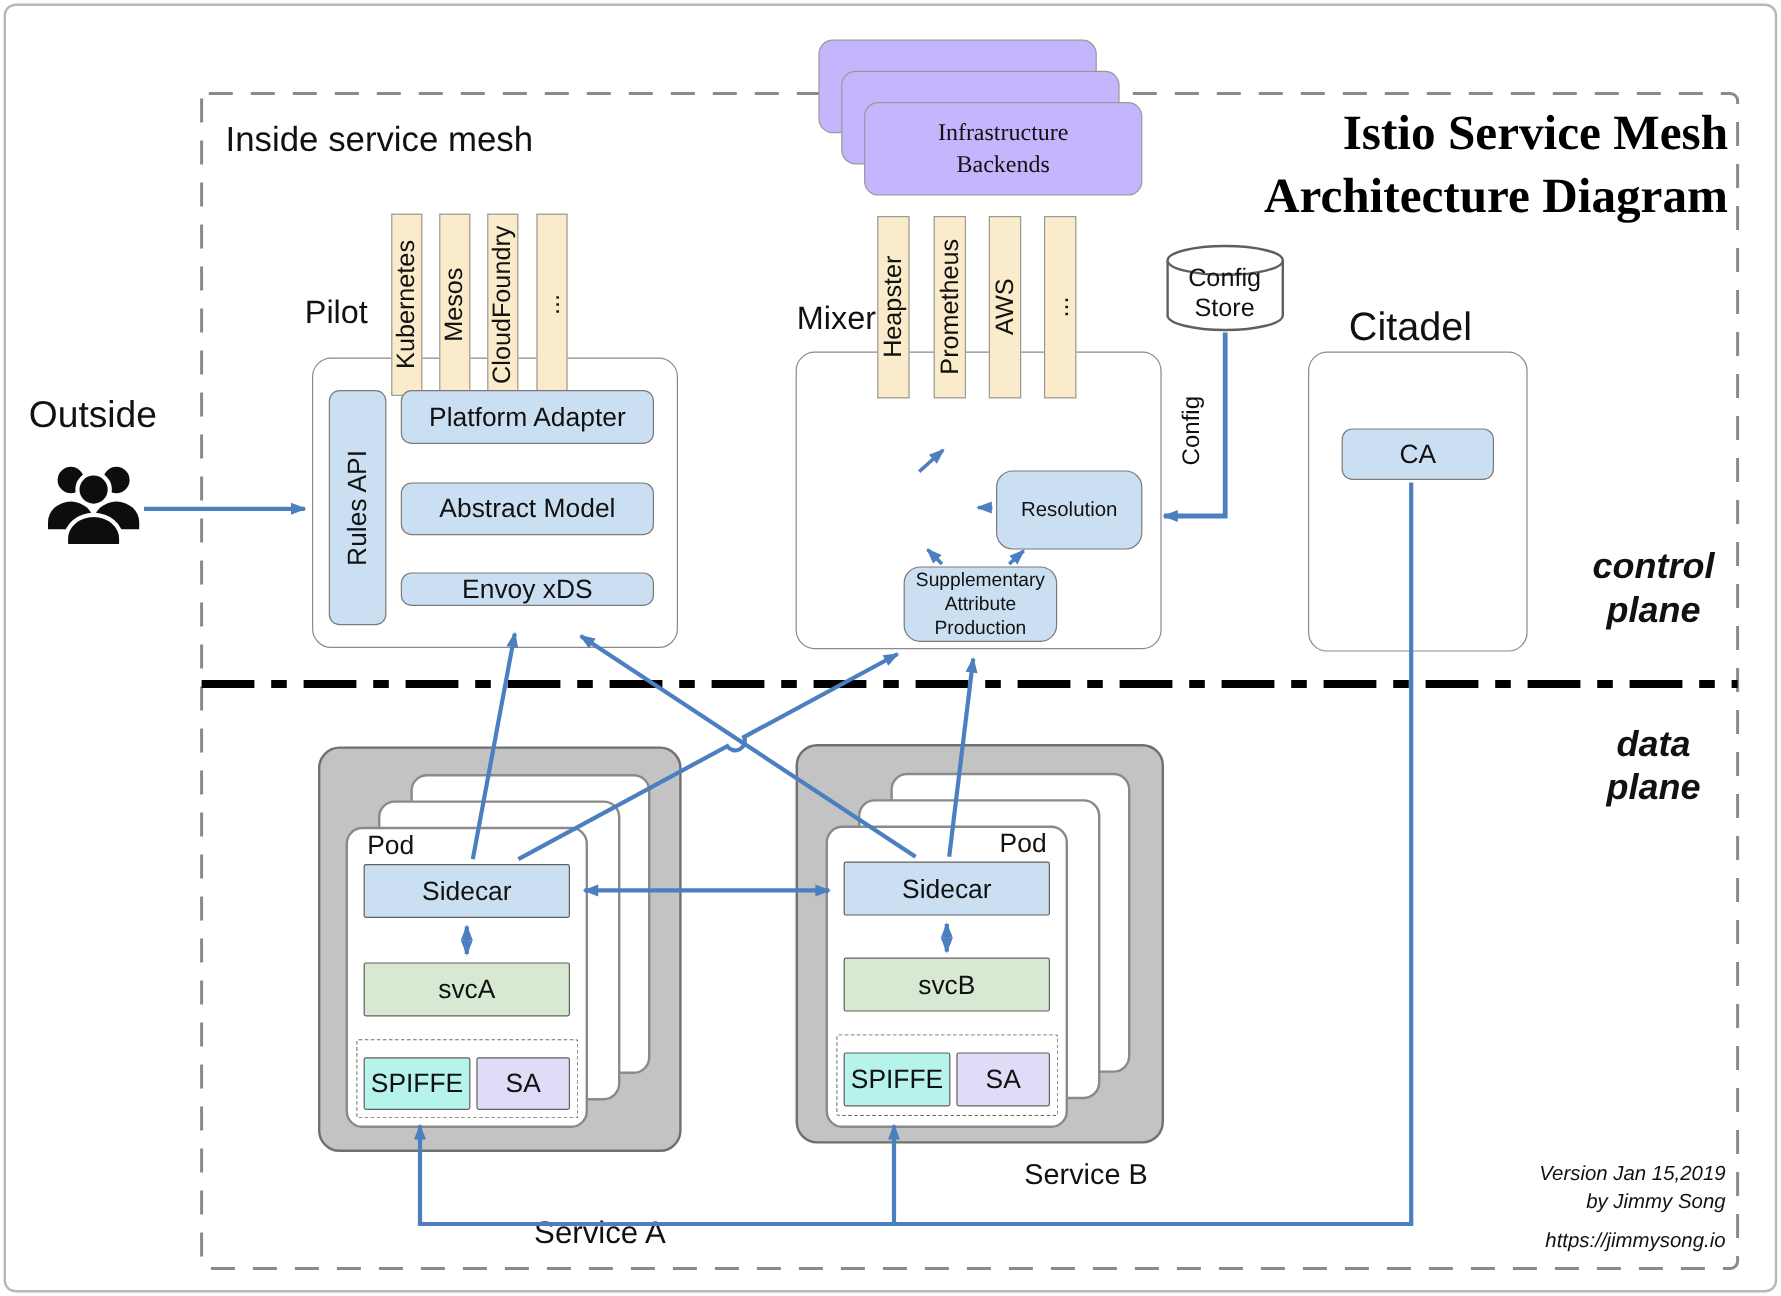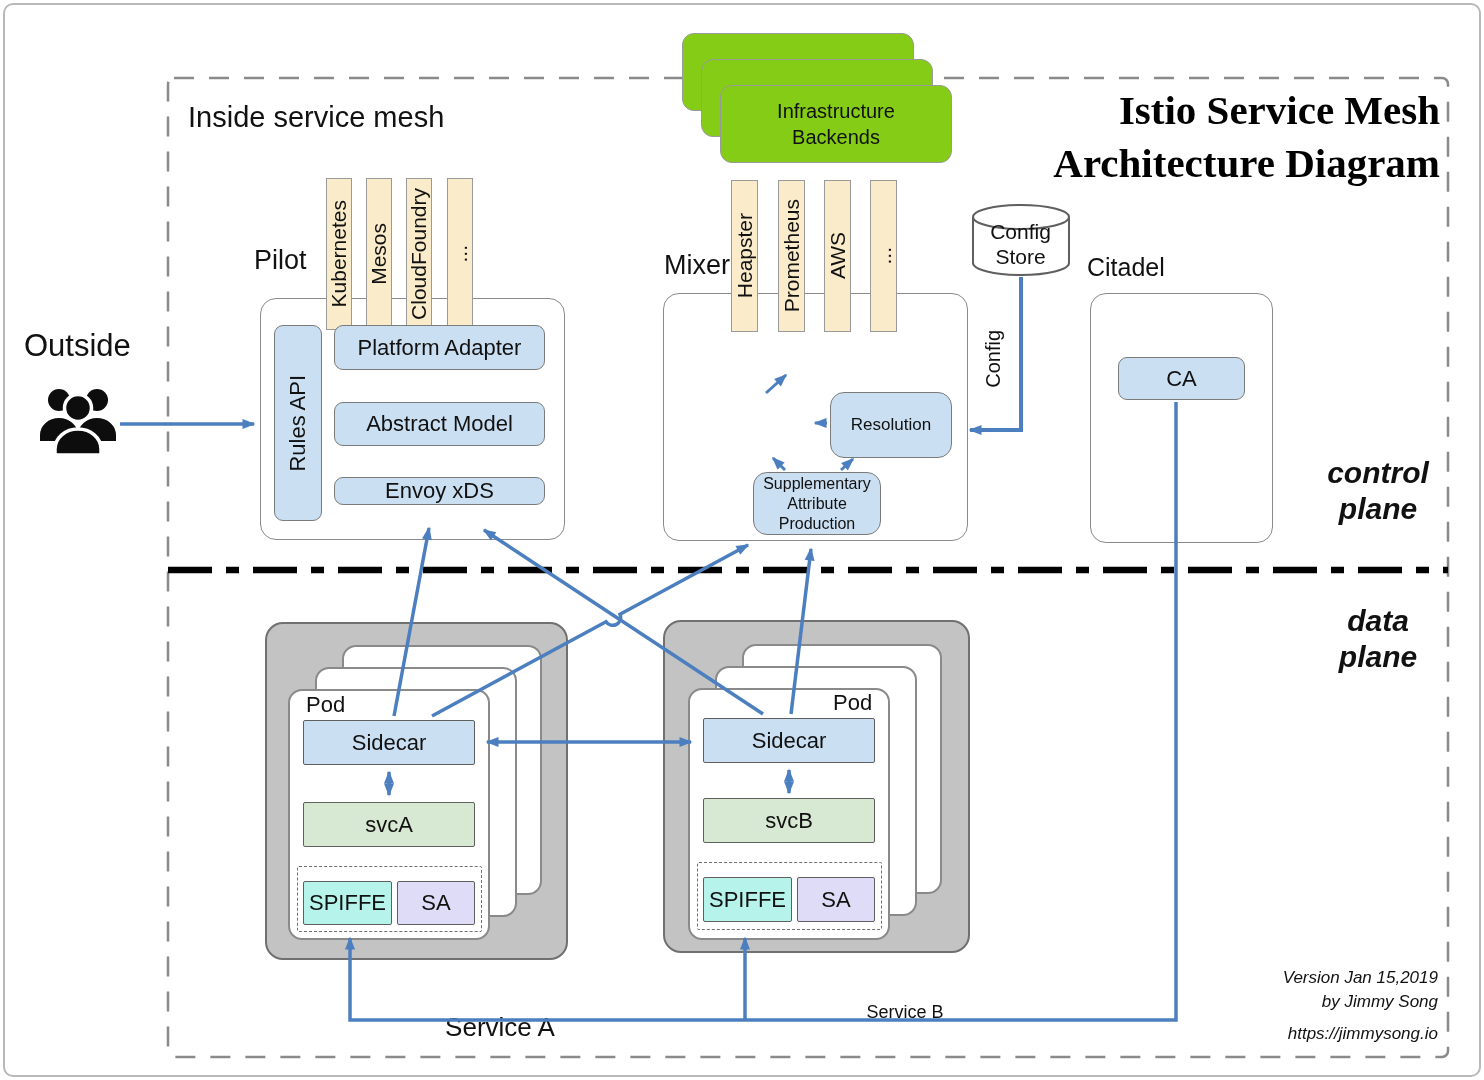--- a/index.html
+++ b/index.html
@@ -14,21 +14,21 @@
   .bnode{position:absolute;box-sizing:border-box;background:#cbdff2;border:1.5px solid #7b7b7b;border-radius:9px;
          display:flex;align-items:center;justify-content:center;text-align:center;font-size:22px;}
   .small{border-radius:14px;font-size:17px;line-height:1.25;}
   
   .rnode{position:absolute;box-sizing:border-box;border:1.5px solid #5f5f5f;border-radius:2px;
          display:flex;align-items:center;justify-content:center;font-size:22px;}
   .bar{position:absolute;box-sizing:border-box;background:#faecca;border:1.5px solid #9a9a9a;
        display:flex;align-items:center;justify-content:center;}
   .vtext{writing-mode:vertical-rl;transform:rotate(180deg);text-orientation:mixed;
          font-size:21px;white-space:nowrap;}
-  .card{position:absolute;box-sizing:border-box;background:#84cc16;border:1.5px solid #9a9a9a;border-radius:12px;}
+  .card{position:absolute;box-sizing:border-box;background:#c4b5fd;border:1.5px solid #9a9a9a;border-radius:12px;font-family:Liberation Serif, serif;}
   .pod{position:absolute;box-sizing:border-box;background:#fff;border:2px solid #8a8a8a;border-radius:14px;}
   .gray{position:absolute;box-sizing:border-box;background:#c3c3c3;border:2px solid #707070;border-radius:18px;}
   .dashedbox{position:absolute;box-sizing:border-box;background:#fff;border:1.6px dashed #6f6f6f;border-radius:2px;}
   .center2{display:flex;align-items:center;justify-content:center;text-align:center;}
   .title{position:absolute;right:44px;top:84px;text-align:right;
          font-family:"Liberation Serif",serif;font-weight:bold;font-size:41px;line-height:53px;color:#000;}
   .planelbl{position:absolute;width:130px;text-align:center;font-weight:bold;font-style:italic;
             font-size:30px;line-height:36px;}
   .foot{position:absolute;right:46px;text-align:right;font-style:italic;font-size:17px;line-height:24px;color:#111;}
   svg.layer{position:absolute;left:0;top:0;pointer-events:none;}
@@ -113,21 +113,21 @@
   <div class="bnode small" style="left:830px;top:392px;width:122px;height:66px;">Resolution</div>
   <div class="bnode small" style="left:753px;top:472px;width:128px;height:63px;font-size:16px;padding:0 8px;">Supplementary Attribute Production</div>
 
   <svg class="layer" style="left:969px;top:201px;" width="104" height="82" viewBox="0 0 104 82">
     <path d="M4,16 L4,62 A48,12 0 0 0 100,62 L100,16" fill="#fff" stroke="#5f5f5f" stroke-width="2"></path>
     <ellipse cx="52" cy="16" rx="48" ry="12" fill="#fff" stroke="#5f5f5f" stroke-width="2"></ellipse>
   </svg>
   <div class="abs center2" style="left:973px;top:220px;width:95px;height:48px;font-size:21px;line-height:1.2;">Config Store</div>
   <span class="abs vtext" style="left:982px;top:330px;font-size:20px;">Config</span>
 
-  <div class="lbl" style="left:1087px;top:253px;font-size:25px;">Citadel</div>
+  <div class="lbl" style="left:1124px;top:253px;font-size:33px;">Citadel</div>
   <div class="wbox" style="left:1090px;top:293px;width:183px;height:250px;"></div>
   <div class="bnode" style="left:1118px;top:357px;width:127px;height:43px;">CA</div>
 
   <div class="gray" style="left:265px;top:622px;width:303px;height:338px;"></div>
   <div class="pod" style="left:342px;top:645px;width:200px;height:250px;"></div>
   <div class="pod" style="left:315px;top:667px;width:202px;height:250px;"></div>
   <div class="pod" style="left:288px;top:689px;width:202px;height:251px;"></div>
   <div class="lbl" style="left:306px;top:692px;font-size:22px;">Pod</div>
   <div class="rnode" style="left:303px;top:720px;width:172px;height:45px;background:#cbdff2;">Sidecar</div>
   <div class="rnode" style="left:303px;top:802px;width:172px;height:45px;background:#d8e9d3;">svcA</div>
@@ -139,21 +139,21 @@
   <div class="gray" style="left:663px;top:620px;width:307px;height:333px;"></div>
   <div class="pod" style="left:742px;top:644px;width:200px;height:250px;"></div>
   <div class="pod" style="left:715px;top:666px;width:202px;height:250px;"></div>
   <div class="pod" style="left:688px;top:688px;width:202px;height:252px;"></div>
   <div class="lbl" style="left:833px;top:690px;font-size:22px;">Pod</div>
   <div class="rnode" style="left:703px;top:718px;width:172px;height:45px;background:#cbdff2;">Sidecar</div>
   <div class="rnode" style="left:703px;top:798px;width:172px;height:45px;background:#d8e9d3;">svcB</div>
   <div class="dashedbox" style="left:697px;top:862px;width:185px;height:68px;"></div>
   <div class="rnode" style="left:703px;top:877px;width:89px;height:45px;background:#b5f3eb;">SPIFFE</div>
   <div class="rnode" style="left:797px;top:877px;width:78px;height:45px;background:#dfdcf7;">SA</div>
-  <div class="abs center2" style="left:835px;top:966px;width:140px;font-size:18px;margin-top:36px;">Service B</div>
+  <div class="abs center2" style="left:835px;top:966px;width:140px;font-size:24px;">Service B</div>
 
   <div class="foot" style="top:966px;">
     <div>Version Jan 15,2019</div>
     <div>by Jimmy Song</div>
   </div>
   <div class="foot" style="top:1022px;">https://jimmysong.io</div>
 
   <svg class="layer" width="1484" height="1080" viewBox="0 0 1484 1080">
     <defs>
       <marker id="ah" viewBox="0 0 14 11" refX="12" refY="5.5" markerWidth="14" markerHeight="11" orient="auto-start-reverse" markerUnits="userSpaceOnUse">

